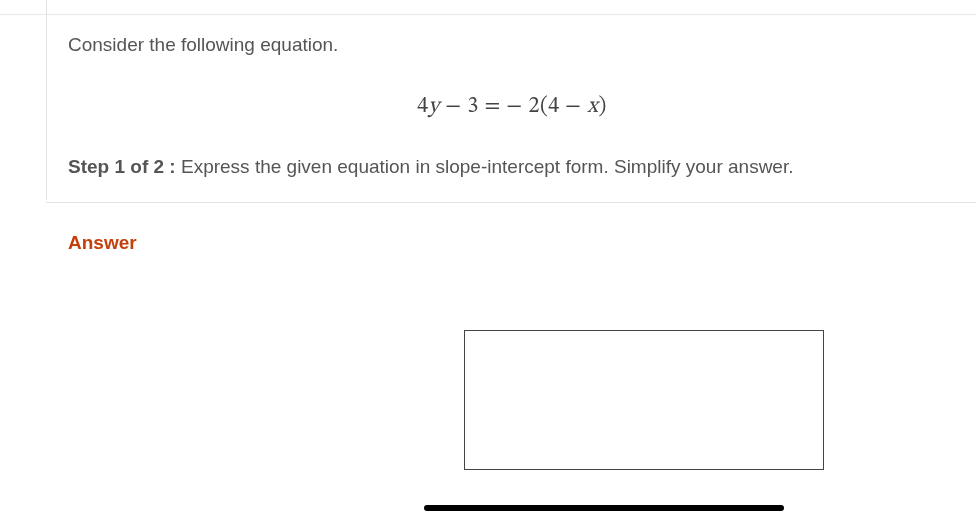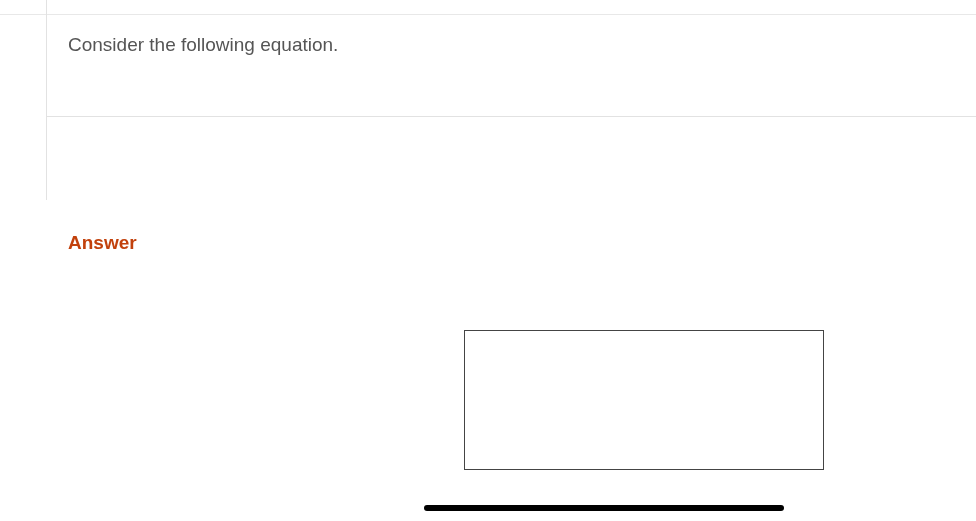--- a/index.html
+++ b/index.html
@@ -109,21 +109,27 @@
 <body>
 
 <div class="page">
 
   <div class="top-rule"></div>
   <div class="vertical-rule"></div>
 
   <div class="question-area">
     <div class="prompt-text">Consider the following equation.</div>
 
+    <div class="equation">
+      <span>4</span><span class="var">y</span><span> − </span><span>3</span><span> = </span><span> − </span><span>2</span><span>(</span><span>4</span><span> − </span><span class="var">x</span><span>)</span>
+    </div>
 
+    <div class="step-line">
+      <span class="step-label">Step 1 of 2 :</span><span>  Express the given equation in slope-intercept form. Simplify your answer.</span>
+    </div>
   </div>
 
   <div class="answer-area">
     <div class="answer-heading">Answer</div>
   </div>
 
   <textarea class="answer-box" value="" style=""></textarea>
 
   <div class="bottom-bar"></div>
 </div>

